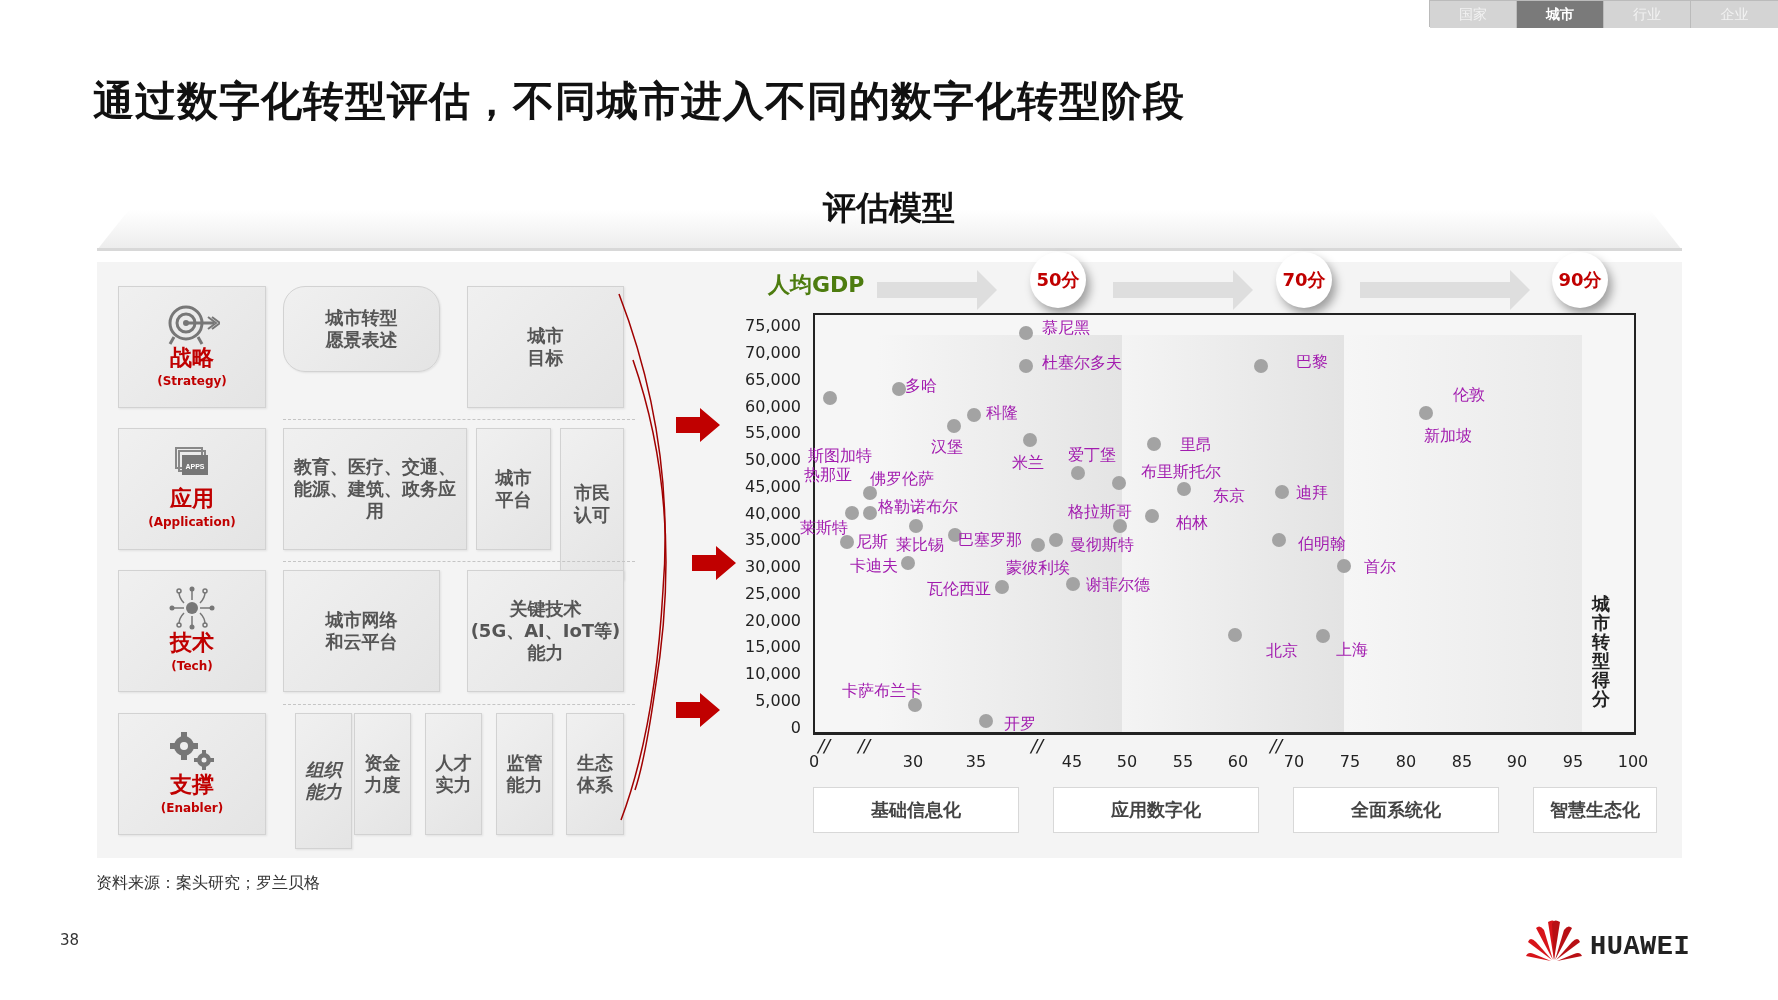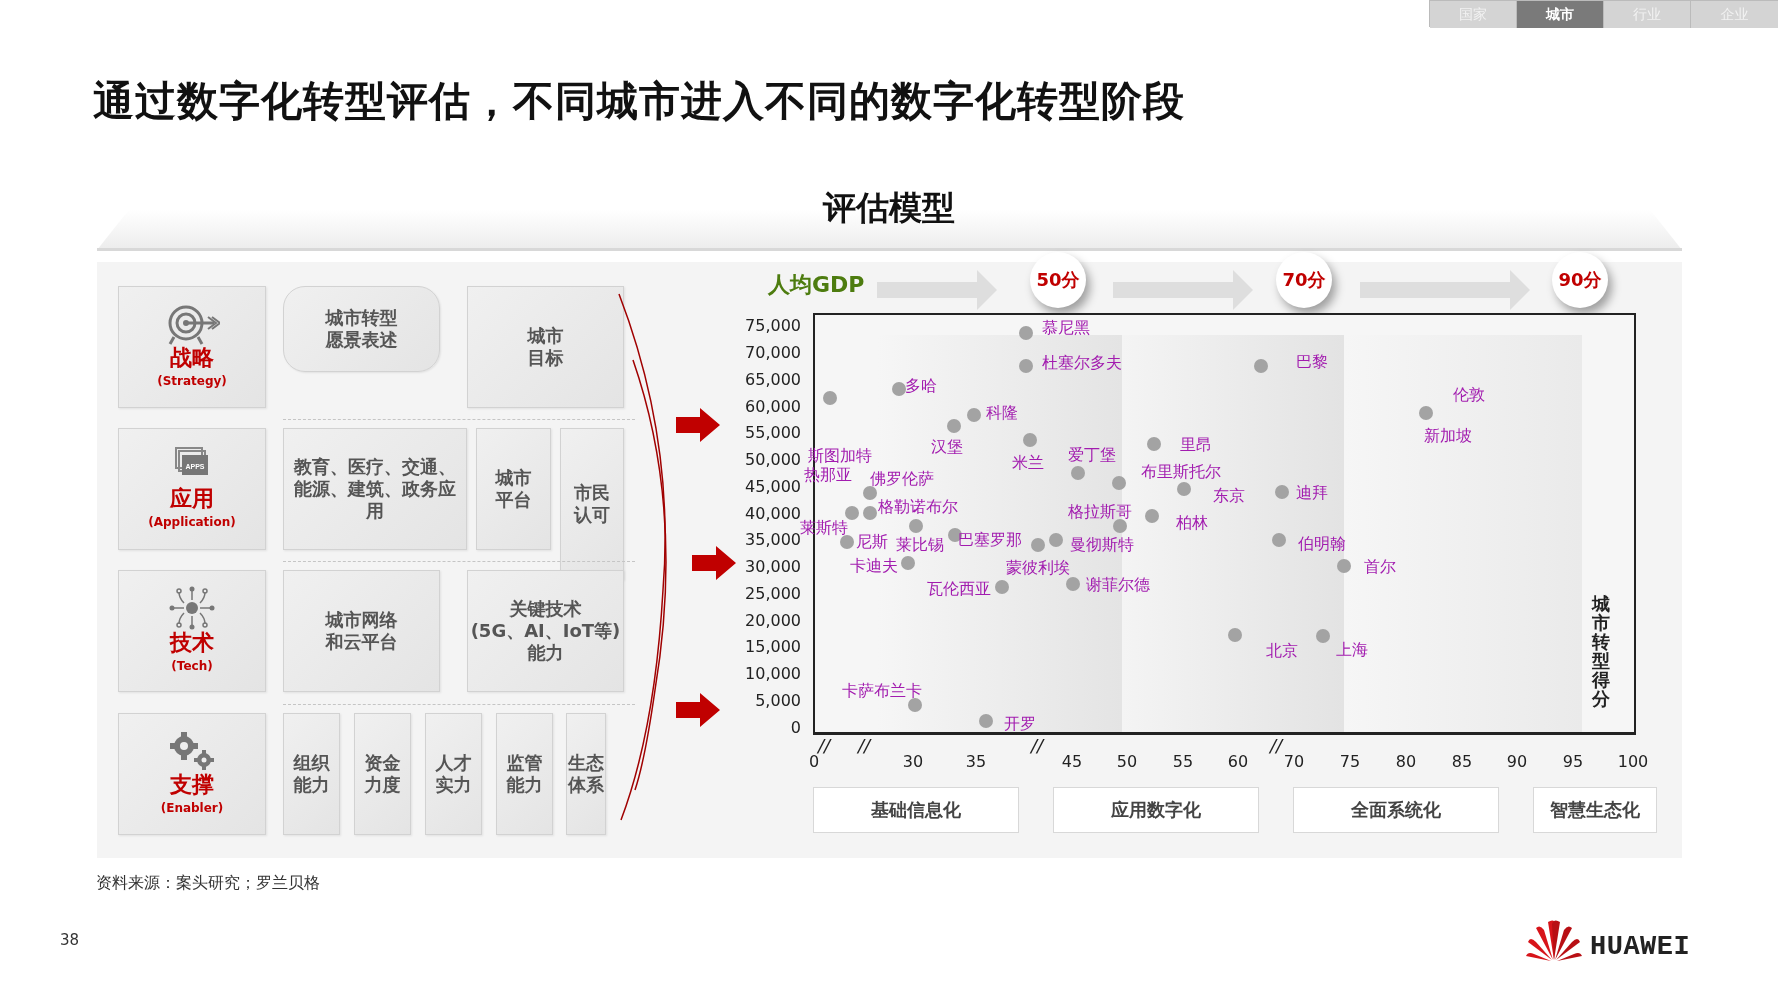--- a/index.html
+++ b/index.html
@@ -139,29 +139,29 @@
         <rect x="34" y="36" width="4" height="4"></rect>
         <rect x="26" y="28" width="4" height="4"></rect>
         <rect x="42" y="28" width="4" height="4"></rect>
       </g>
       <circle cx="16" cy="16" r="4" fill="#eee"></circle>
       <circle cx="36" cy="30" r="2.5" fill="#eee"></circle>
     </svg>
   <div class="cat-zh">支撑</div>
   <div class="cat-en">(Enabler)</div>
 </div>
-<div class="box" style="left:283px;top:713px;width:57px;height:122px;white-space:pre-line;">组织
+<div class="box" style="left:295px;top:713px;width:57px;height:136px;white-space:pre-line;font-style:italic;">组织
 能力</div>
 <div class="box" style="left:354px;top:713px;width:57px;height:122px;white-space:pre-line;">资金
 力度</div>
 <div class="box" style="left:425px;top:713px;width:57px;height:122px;white-space:pre-line;">人才
 实力</div>
 <div class="box" style="left:496px;top:713px;width:57px;height:122px;white-space:pre-line;">监管
 能力</div>
-<div class="box" style="left:566px;top:713px;width:40px;height:122px;white-space:pre-line;">生态
+<div class="box" style="left:566px;top:713px;width:58px;height:122px;white-space:pre-line;">生态
 体系</div>
 
 <svg class="abs" style="left:615px;top:290px;" width="60" height="540" viewBox="0 0 60 540">
   <path d="M4 4 Q60 150 48 300 Q40 440 6 530" fill="none" stroke="#a00000" stroke-width="1.5"></path>
   <path d="M18 70 Q70 220 40 400 Q30 470 20 500" fill="none" stroke="#a00000" stroke-width="1.5"></path>
 </svg>
 
 <svg class="red-arrow" style="left:676px;top:408px;" viewBox="0 0 44 34">
     <polygon points="0,9 24,9 24,0 44,17 24,34 24,25 0,25" fill="#c00000"></polygon>
   </svg>

